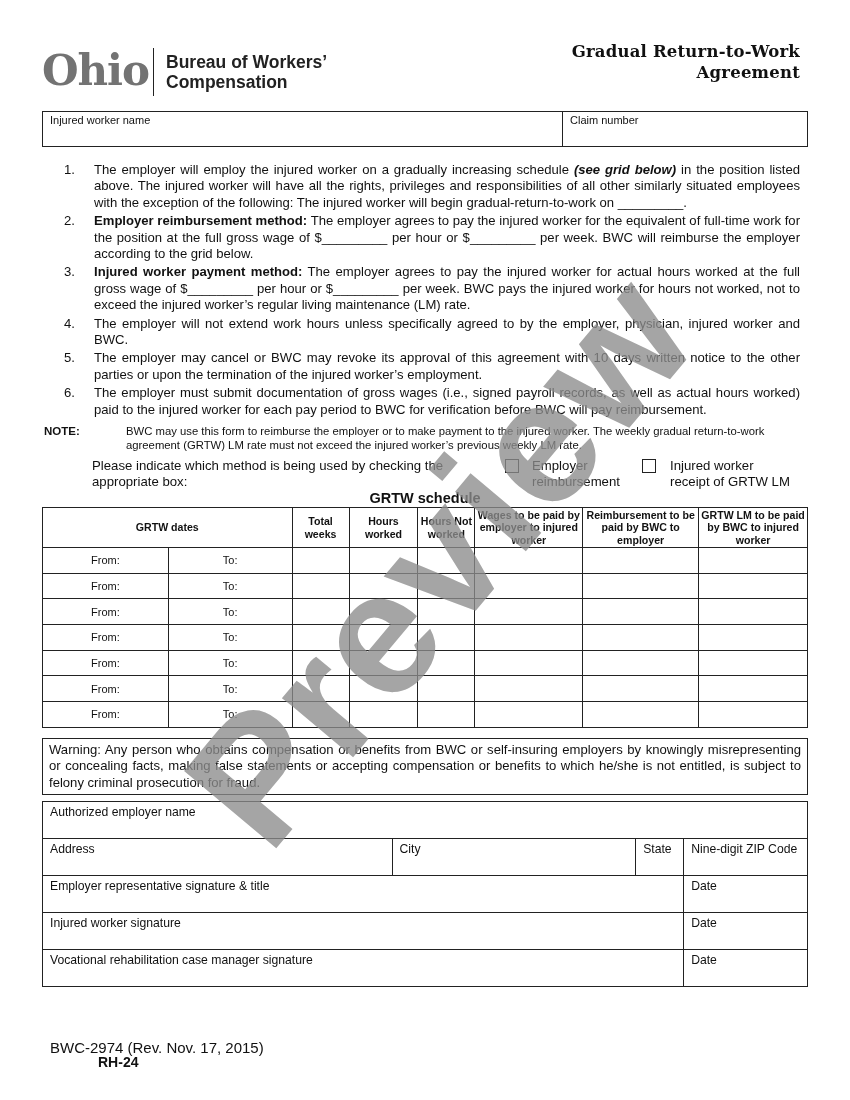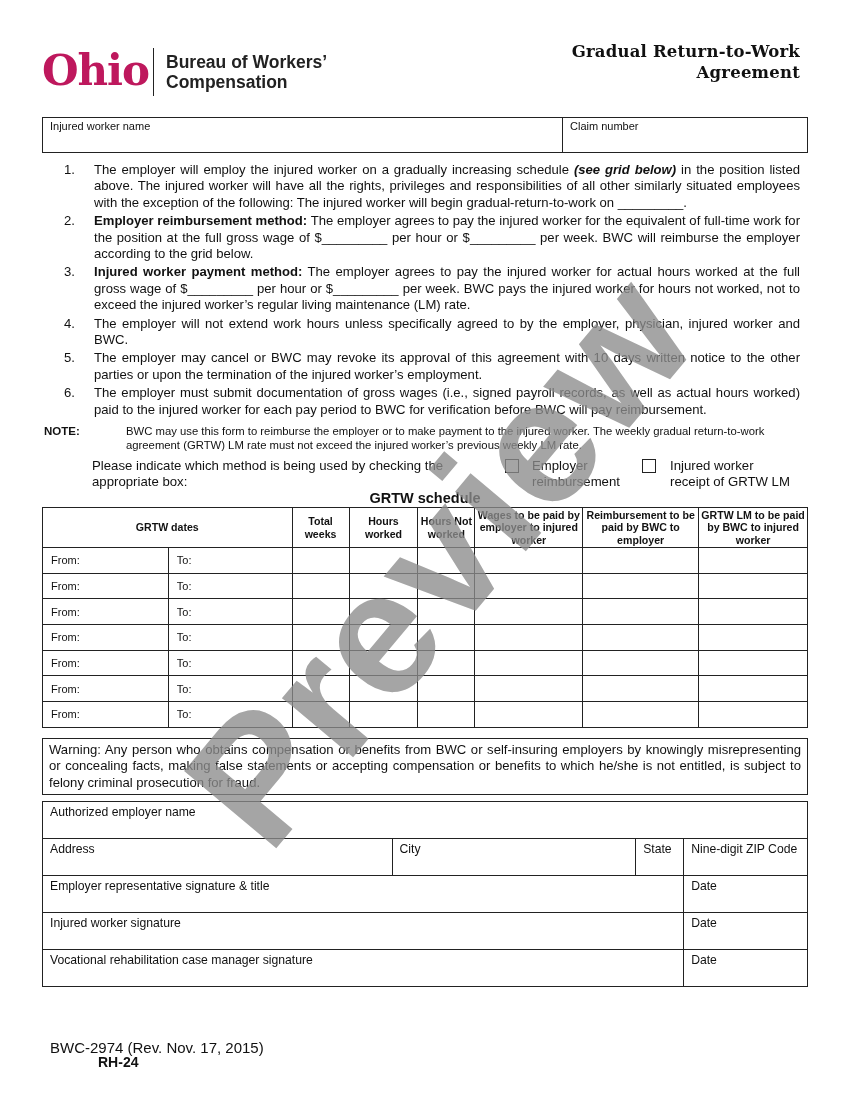--- a/index.html
+++ b/index.html
@@ -1,46 +1,46 @@
 <!DOCTYPE html>
 <html><head>
 <meta charset="utf-8">
 <style>
   html, body { margin:0; padding:0; background:#fff; }
   body { width:850px; height:1100px; position:relative; overflow:hidden;
          font-family:"Liberation Sans", sans-serif; color:#111; }
   .abs { position:absolute; }
-  .logo-ohio { left:42px; top:46px; font-family:"DejaVu Serif", serif; font-size:42px; font-weight:bold; letter-spacing:-1px; line-height:50px; color:#be185d; }
+  .logo-ohio { left:42px; top:46px; font-family:"DejaVu Serif", serif; font-size:42px; font-weight:bold; letter-spacing:-1px; line-height:50px; color:#737373; }
   .logo-bar { left:153px; top:48px; width:1px; height:48px; background:#222; }
   .logo-bureau { left:166px; top:52px; font-size:17.5px; font-weight:bold; line-height:20px; color:#222; }
   .title { right:50px; top:41px; text-align:right; font-family:"DejaVu Serif", serif; font-weight:bold; font-size:16.5px; line-height:21px; letter-spacing:0.2px; }
 
   table { border-collapse:collapse; }
-  .top-table { left:42px; top:117px; width:766px; height:36px; }
+  .top-table { left:42px; top:111px; width:766px; height:36px; }
   .top-table td { border:1.3px solid #222; vertical-align:top; font-size:11px; padding:2px 7px; }
 
   .items { left:64px; top:162px; width:736px; font-size:13.1px; line-height:16.4px; }
   .item { display:flex; margin-bottom:2px; }
   .item .num { width:30px; flex:none; }
   .item .txt { flex:1; text-align:justify; }
   .note { left:44px; top:424px; width:756px; font-size:11.3px; line-height:14px; display:flex;gap:33px; }
   .note .lbl { font-weight:bold; width:49px; flex:none; font-size:11.5px; }
   .note .txt { flex:1; }
   .indicate { left:92px; top:458px; width:370px; font-size:13.2px; line-height:16px; }
   .cb { width:12px; height:12px; border:1.3px solid #222; display:inline-block; }
   .cb1 { left:505px; top:459px; }
   .cb2 { left:642px; top:459px; }
   .cbl1 { left:532px; top:458px; font-size:13.2px; line-height:16px; }
   .cbl2 { left:670px; top:458px; font-size:13.2px; line-height:16px; }
   .sched-title { left:0; width:850px; top:490px; text-align:center; font-size:14.5px; font-weight:bold; }
 
   .grtw { left:42px; top:507px; width:766px; }
   .grtw th, .grtw td { border:1.3px solid #222; }
   .grtw th { font-size:10.6px; font-weight:bold; line-height:12.5px; height:39px; padding:0; text-align:center; }
-  .grtw td { height:24.7px; font-size:11px; padding:0 8px; }
+  .grtw td { height:24.7px; font-size:11px; padding:0 8px;text-align:center; }
 
   .warning { left:42px; top:738px; width:752px; padding:3px 6px; font-size:13.1px; line-height:16.4px; text-align:justify; border:1.3px solid #222; }
 
   .emp-table { left:42px; top:801px; width:766px; }
   .emp-table td { border:1.3px solid #222; height:33px; vertical-align:top; font-size:12.2px; padding:3px 7px 0 7px; }
 
   .footer1 { left:50px; top:1039px; font-size:15px; }
   .footer2 { left:50px; top:1054px; font-size:14px; font-weight:bold;margin-left:48px; }
 
   .watermark { left:90px; top:470px; font-size:175px; font-weight:bold; color:#8c8c8c; opacity:0.78;

